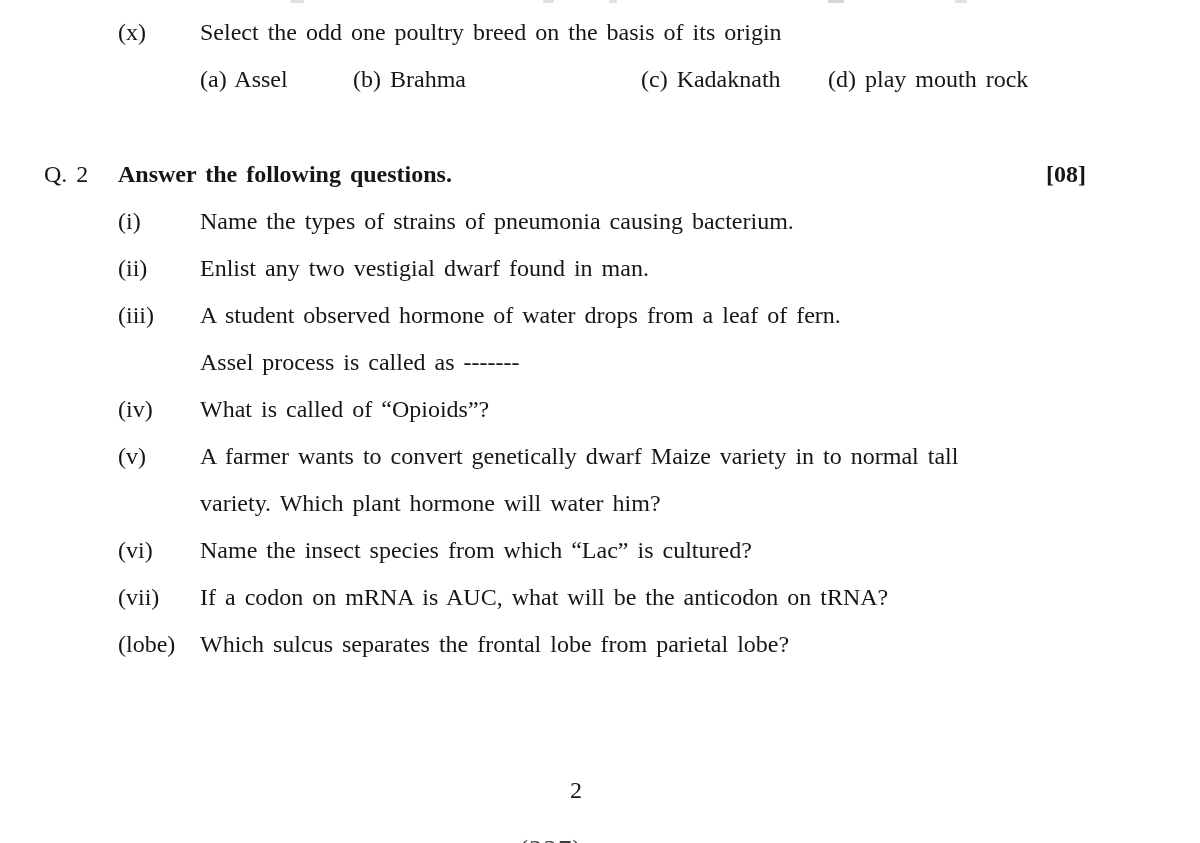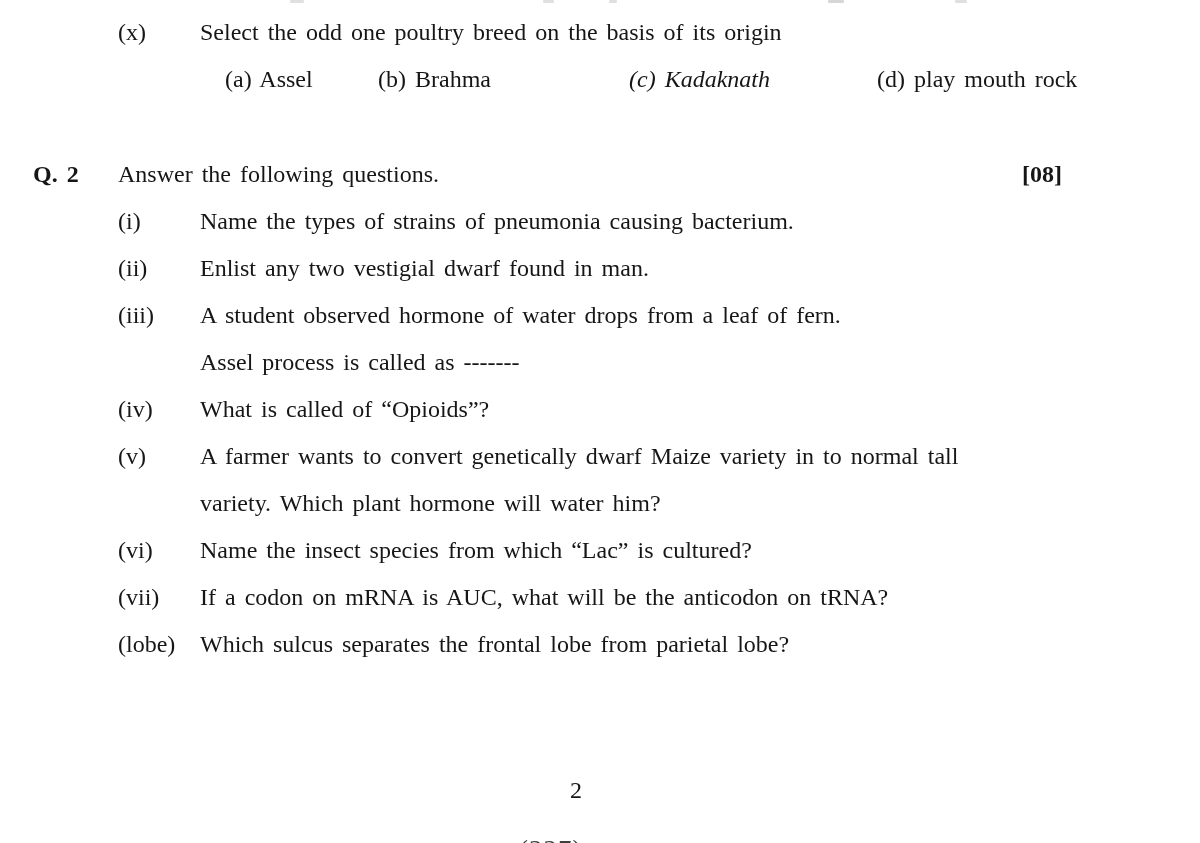--- a/index.html
+++ b/index.html
@@ -28,38 +28,38 @@
   .lbl {
     position: absolute;
     left: 118px;
   }
   .txt {
     position: absolute;
     left: 200px;
   }
   .qnum {
     position: absolute;
-    left: 33px;
-    font-weight: bold;
+    left: 44px;
+    font-weight: normal;
   }
   .qtitle {
     position: absolute;
     left: 118px;
-    font-weight: normal;
+    font-weight: bold;
   }
   .qmarks {
     position: absolute;
-    left: 1022px;
+    left: 1046px;
     font-weight: bold;
   }
-  .opt { position: absolute; margin-left: 25px; }
+  .opt { position: absolute; }
   .opt-a { left: 200px; }
   .opt-b { left: 353px; }
-  .opt-c { left: 604px; font-style: italic; }
-  .opt-d { left: 852px; }
+  .opt-c { left: 641px; }
+  .opt-d { left: 828px; }
 
   .r-qx    { top: 18px; }
   .r-opts  { top: 65px; }
   .r-q2    { top: 160px; }
   .r-i     { top: 207px; }
   .r-ii    { top: 254px; }
   .r-iii   { top: 301px; }
   .r-iii2  { top: 348px; }
   .r-iv    { top: 395px; }
   .r-v     { top: 442px; }

